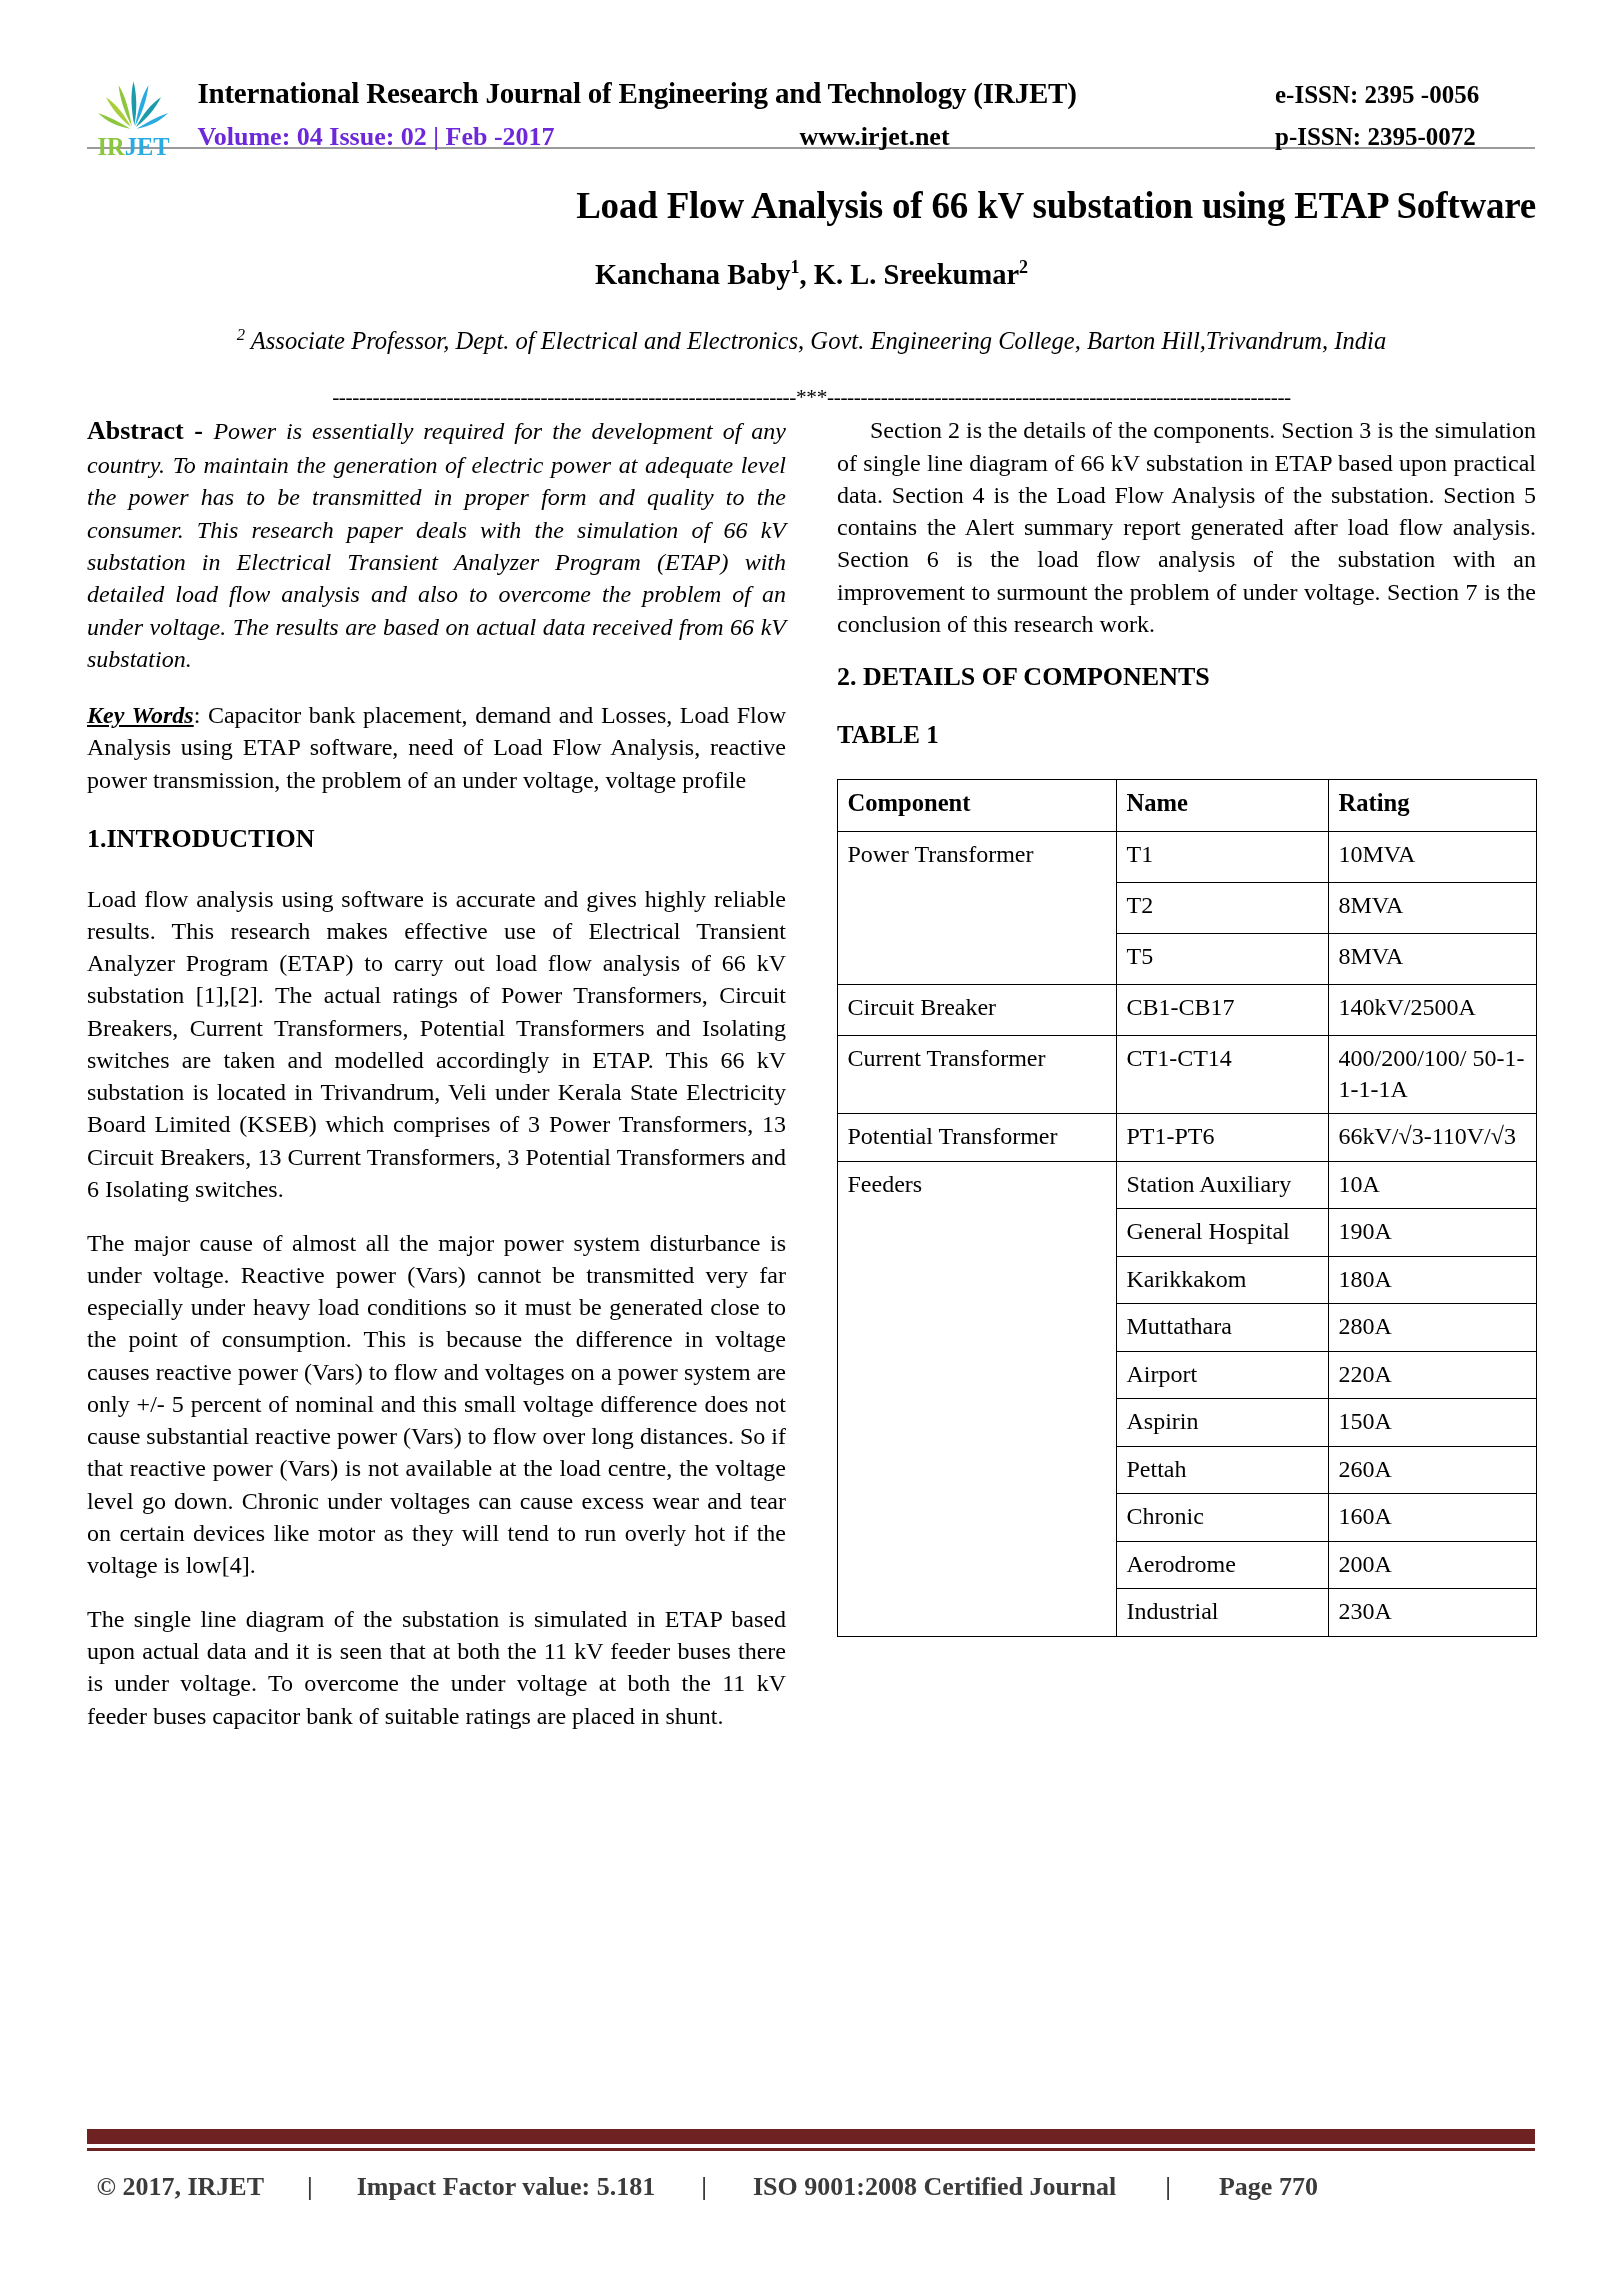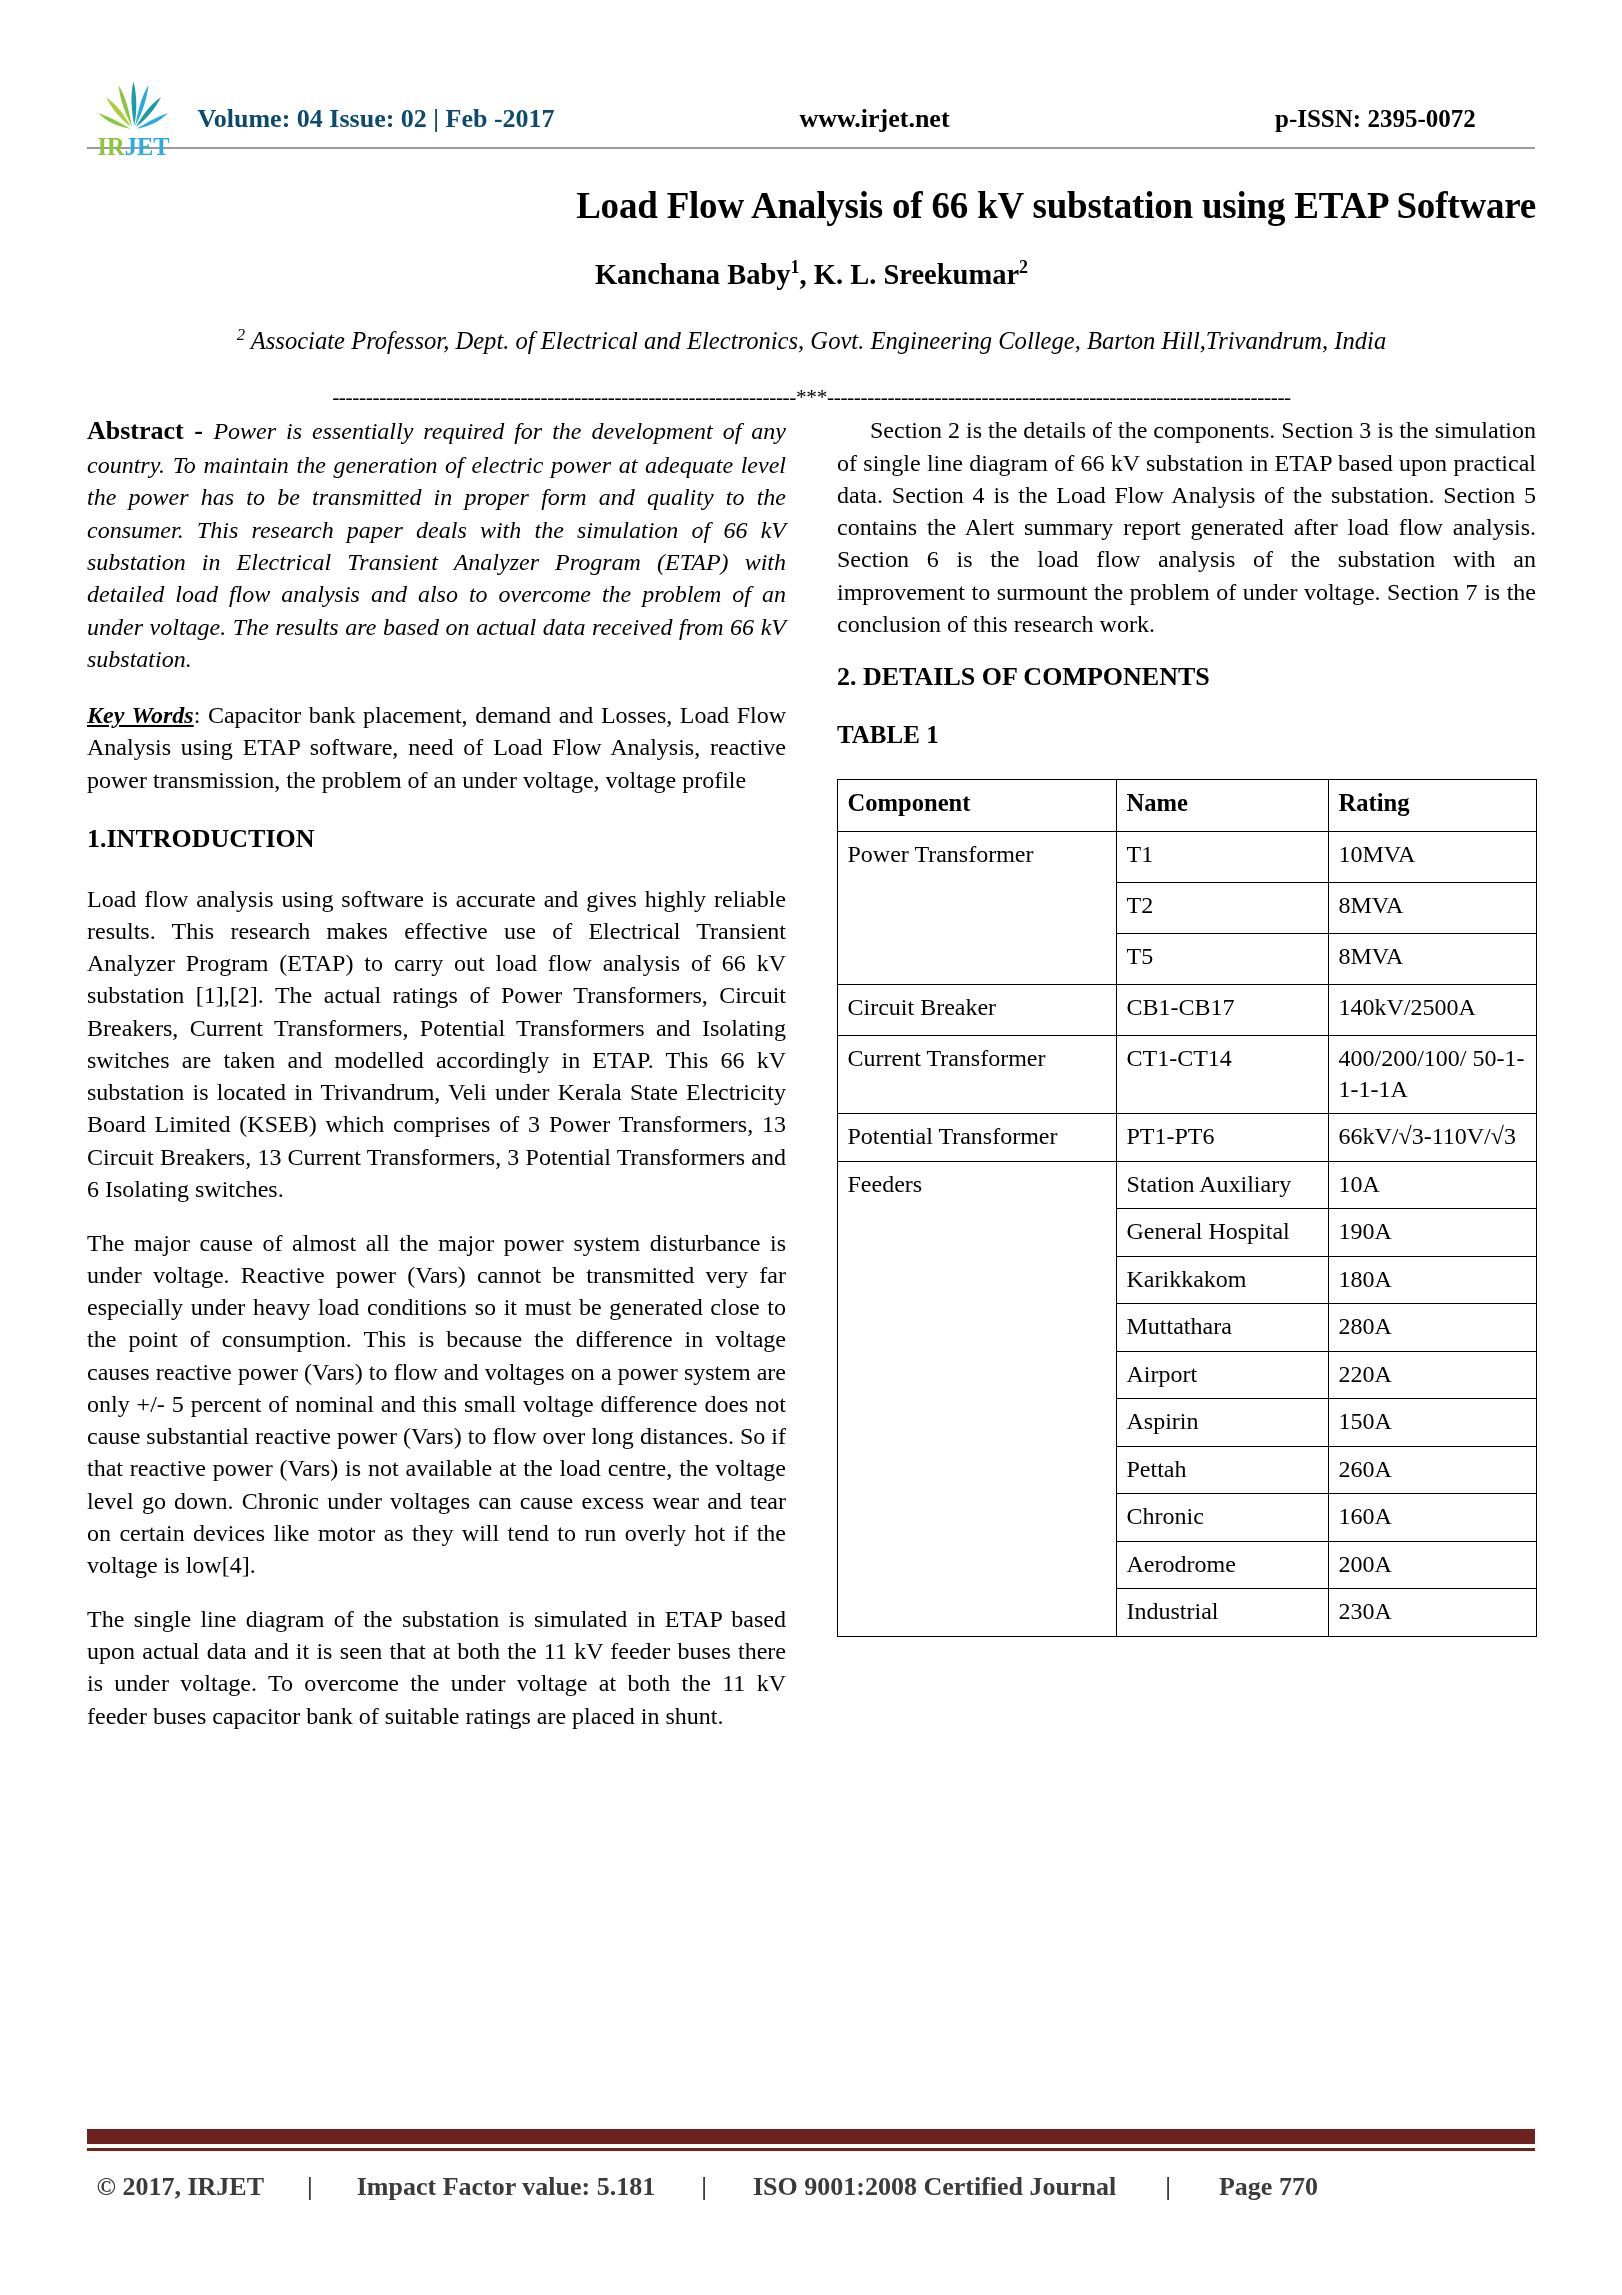--- a/index.html
+++ b/index.html
@@ -54,21 +54,21 @@
     font-weight: bold;
     font-size: 29px;
     letter-spacing: -0.2px;
     flex: 0 0 auto;
     white-space: nowrap;
   }
   .mh-vol {
     font-family: "Liberation Serif", serif;
     font-weight: bold;
     font-size: 26px;
-    color: #0c4a6e;
+    color: #6d28d9;
     flex: 0 0 602px;
     white-space: nowrap;
     margin-top: 8px;
   }
   .mh-www {
     font-family: "Liberation Serif", serif;
     font-weight: bold;
     font-size: 26px;
     flex: 0 0 auto;
     white-space: nowrap;
@@ -262,20 +262,24 @@
           <path d="M14 62 C25 73 38 79 55 82 C42 74 29 67 14 62 Z" fill="#8cc63f"></path>
         </g>
         <text x="59" y="116" font-family="Liberation Serif, serif" font-size="31" font-weight="bold" text-anchor="middle">
           <tspan fill="#8cc63f">IR</tspan><tspan fill="#29abe2">JET</tspan>
         </text>
       </svg>
     </div>
 
     <div class="masthead-text">
       <div class="mh-row">
+        <span class="mh-title">International Research Journal of Engineering and Technology (IRJET)</span>
+        <span class="mh-issn">e-ISSN: 2395 -0056</span>
+      </div>
+      <div class="mh-row">
         <span class="mh-vol">Volume: 04 Issue: 02 | Feb -2017</span>
         <span class="mh-www">www.irjet.net</span>
         <span class="mh-issn">p-ISSN: 2395-0072</span>
       </div>
     </div>
   </div>
 
   <div class="header-rule"></div>
 
   <div class="paper-title">Load Flow Analysis of 66 kV substation using ETAP Software</div>

